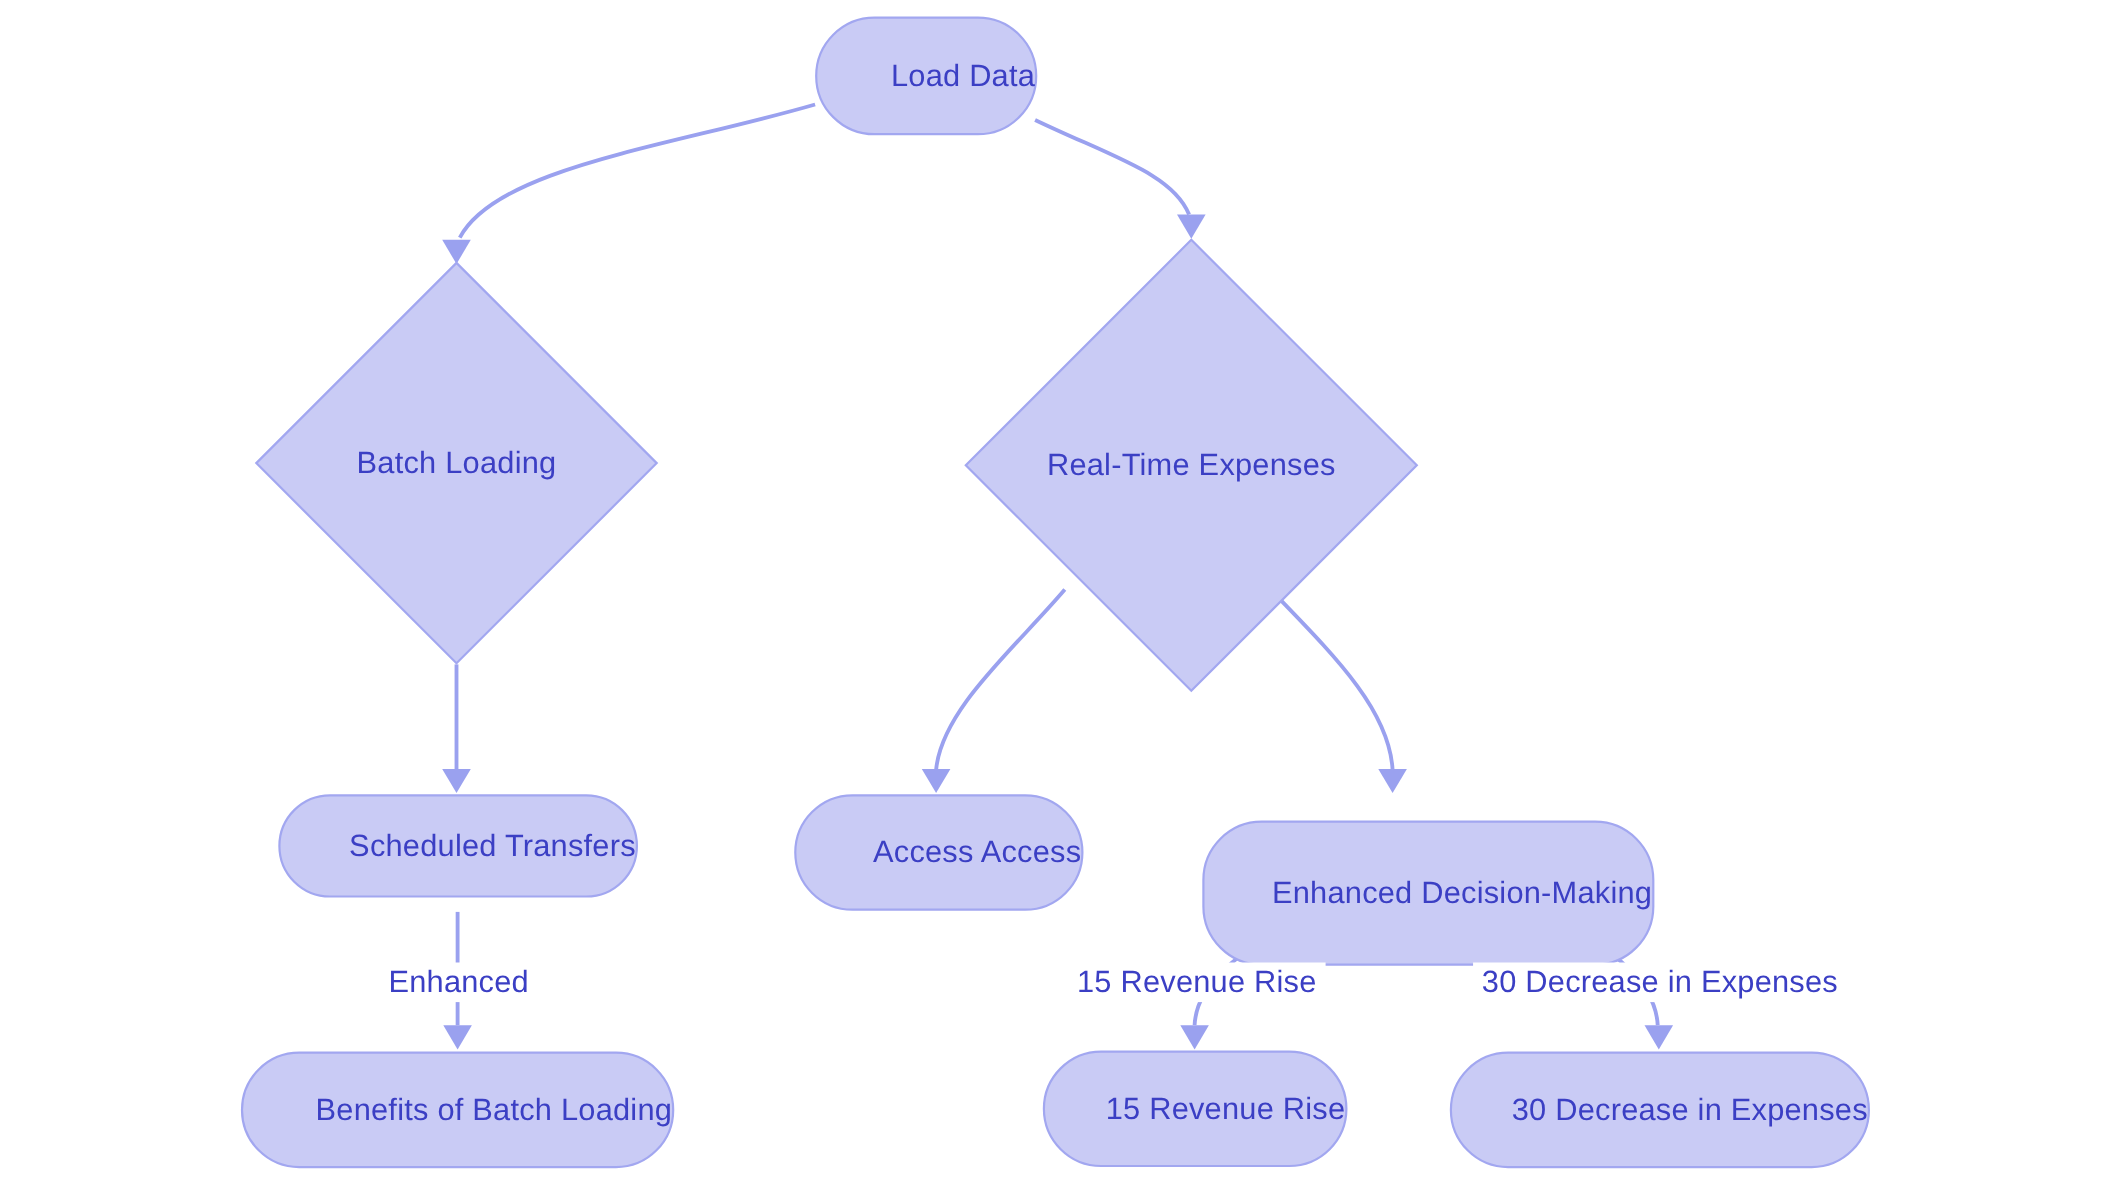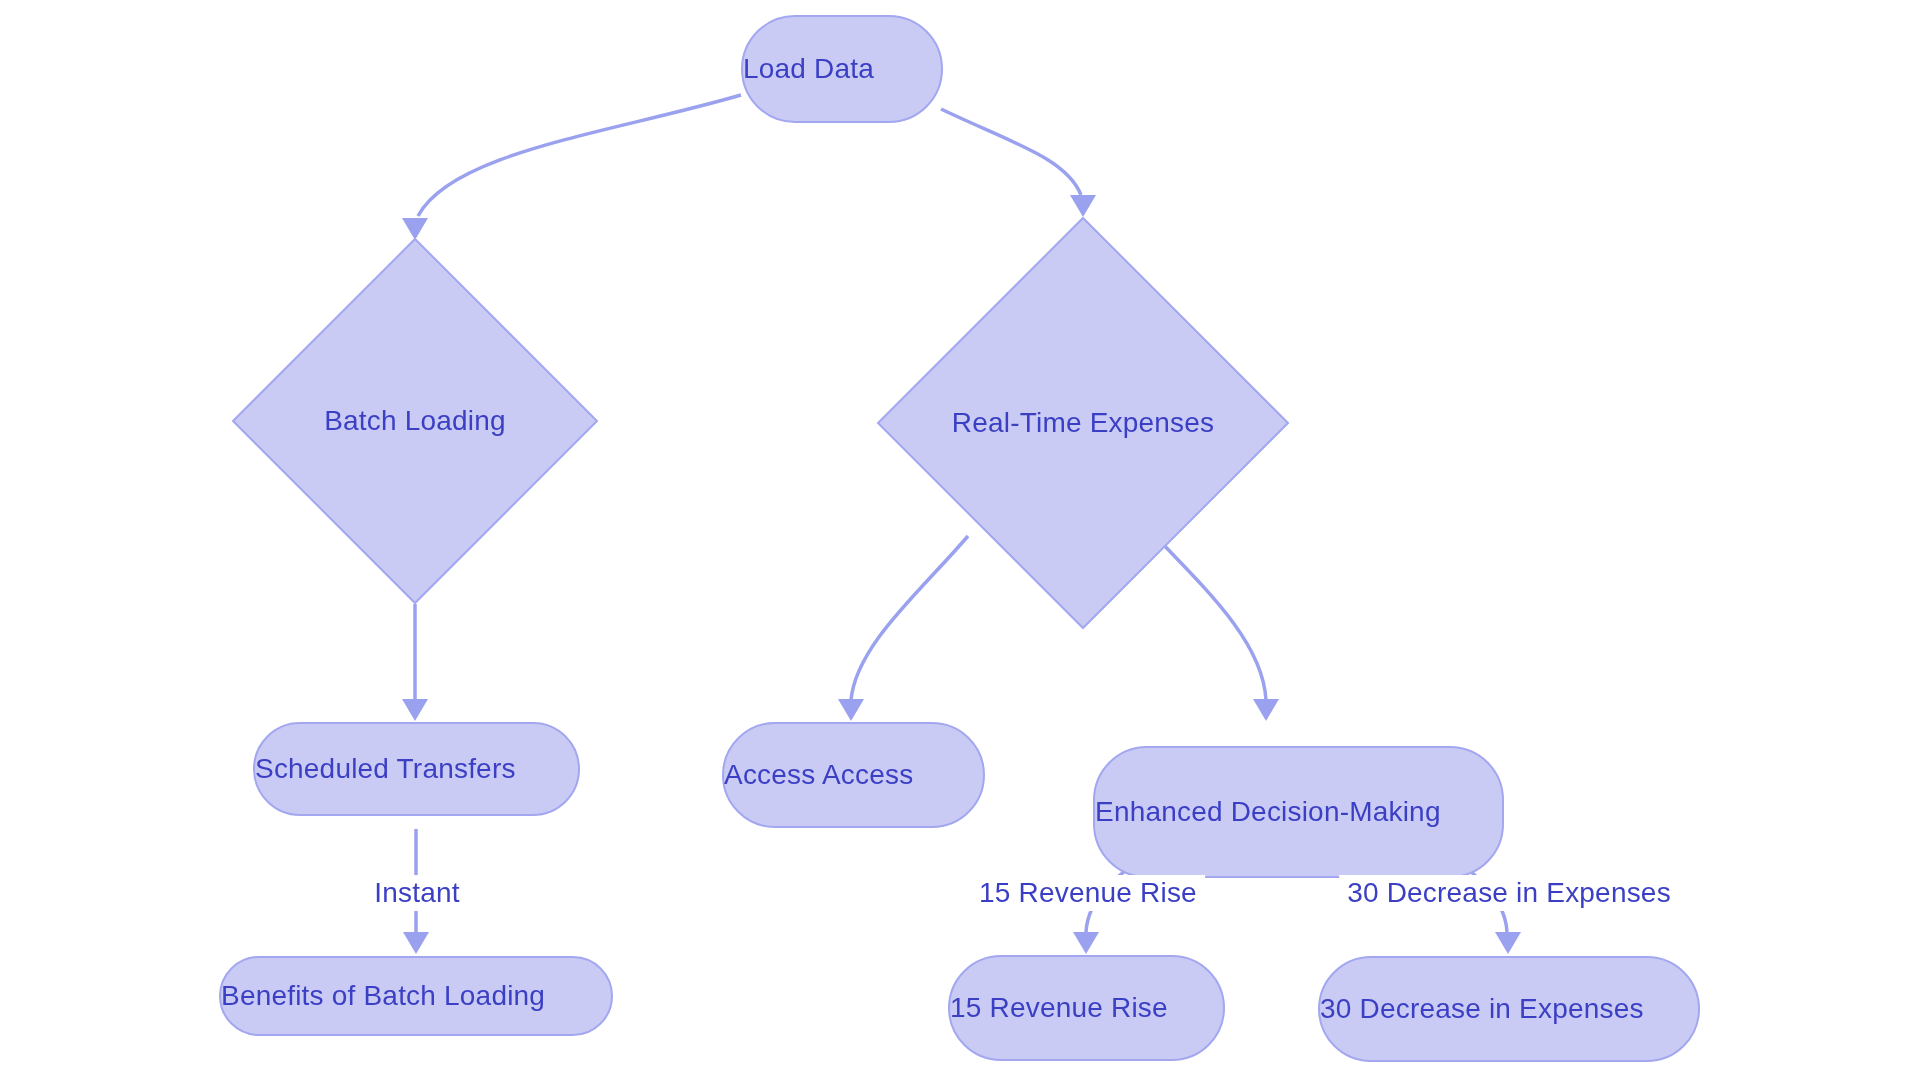--- a/index.html
+++ b/index.html
@@ -37,21 +37,21 @@
     stroke-width: 2px;
   }
   .node-pill {
     position: absolute;
     box-sizing: border-box;
     background: var(--node-fill, #c9cbf5);
     border: 2px solid var(--node-border, #a2a7f0);
     border-radius: 54px;
     display: flex;
     align-items: center;
-    justify-content: flex-start;
+    justify-content: flex-end;
     color: var(--node-text, #3b3fc4);
     font-size: 28px;
     letter-spacing: 0.2px;
     white-space: nowrap;
   }
   .diamond-label {
     position: absolute;
     transform: translate(-50%, -50%);
     color: var(--node-text, #3b3fc4);
     font-size: 28px;
@@ -66,21 +66,21 @@
     padding: 2px 8px;
     color: var(--node-text, #3b3fc4);
     font-size: 28px;
     letter-spacing: 0.2px;
     white-space: nowrap;
   }
 
   
   #node-load-data        { left: 741px;  top: 15px;  width: 202px; height: 108px; }
   #node-scheduled        { left: 253px;  top: 722px; width: 327px; height: 94px; }
-  #node-benefits-batch   { left: 219px;  top: 956px; width: 394px; height: 80px; }
+  #node-benefits-batch   { left: 219px;  top: 956px; width: 394px; height: 106px; }
   #node-instant-access   { left: 722px;  top: 722px; width: 263px; height: 106px; }
   #node-enhanced         { left: 1093px; top: 722px; width: 411px; height: 132px; margin-top: 24px; }
   #node-revenue-rise     { left: 948px;  top: 955px; width: 277px; height: 106px; }
   #node-decrease-exp     { left: 1318px; top: 956px; width: 382px; height: 106px; }
   #label-batch-loading   { left: 415px;  top: 421px; }
   #label-realtime        { left: 1083px; top: 423px; }
   #edge-label-benefits   { left: 417px;  top: 893px; }
   #edge-label-revenue    { left: 1088px; top: 893px; }
   #edge-label-decrease   { left: 1509px; top: 893px; }
 </style>
@@ -159,17 +159,17 @@
     <span>15 Revenue Rise</span>
   </div>
 
   <div id="node-decrease-exp" class="node-pill">
     <span>30 Decrease in Expenses</span>
   </div>
 
   <div id="label-batch-loading" class="diamond-label">Batch Loading</div>
   <div id="label-realtime" class="diamond-label">Real-Time Expenses</div>
 
-  <div id="edge-label-benefits" class="edge-label">Instant</div>
+  <div id="edge-label-benefits" class="edge-label">Enhanced</div>
   <div id="edge-label-revenue" class="edge-label">15 Revenue Rise</div>
   <div id="edge-label-decrease" class="edge-label">30 Decrease in Expenses</div>
 
 </div>
 
 </body></html>

